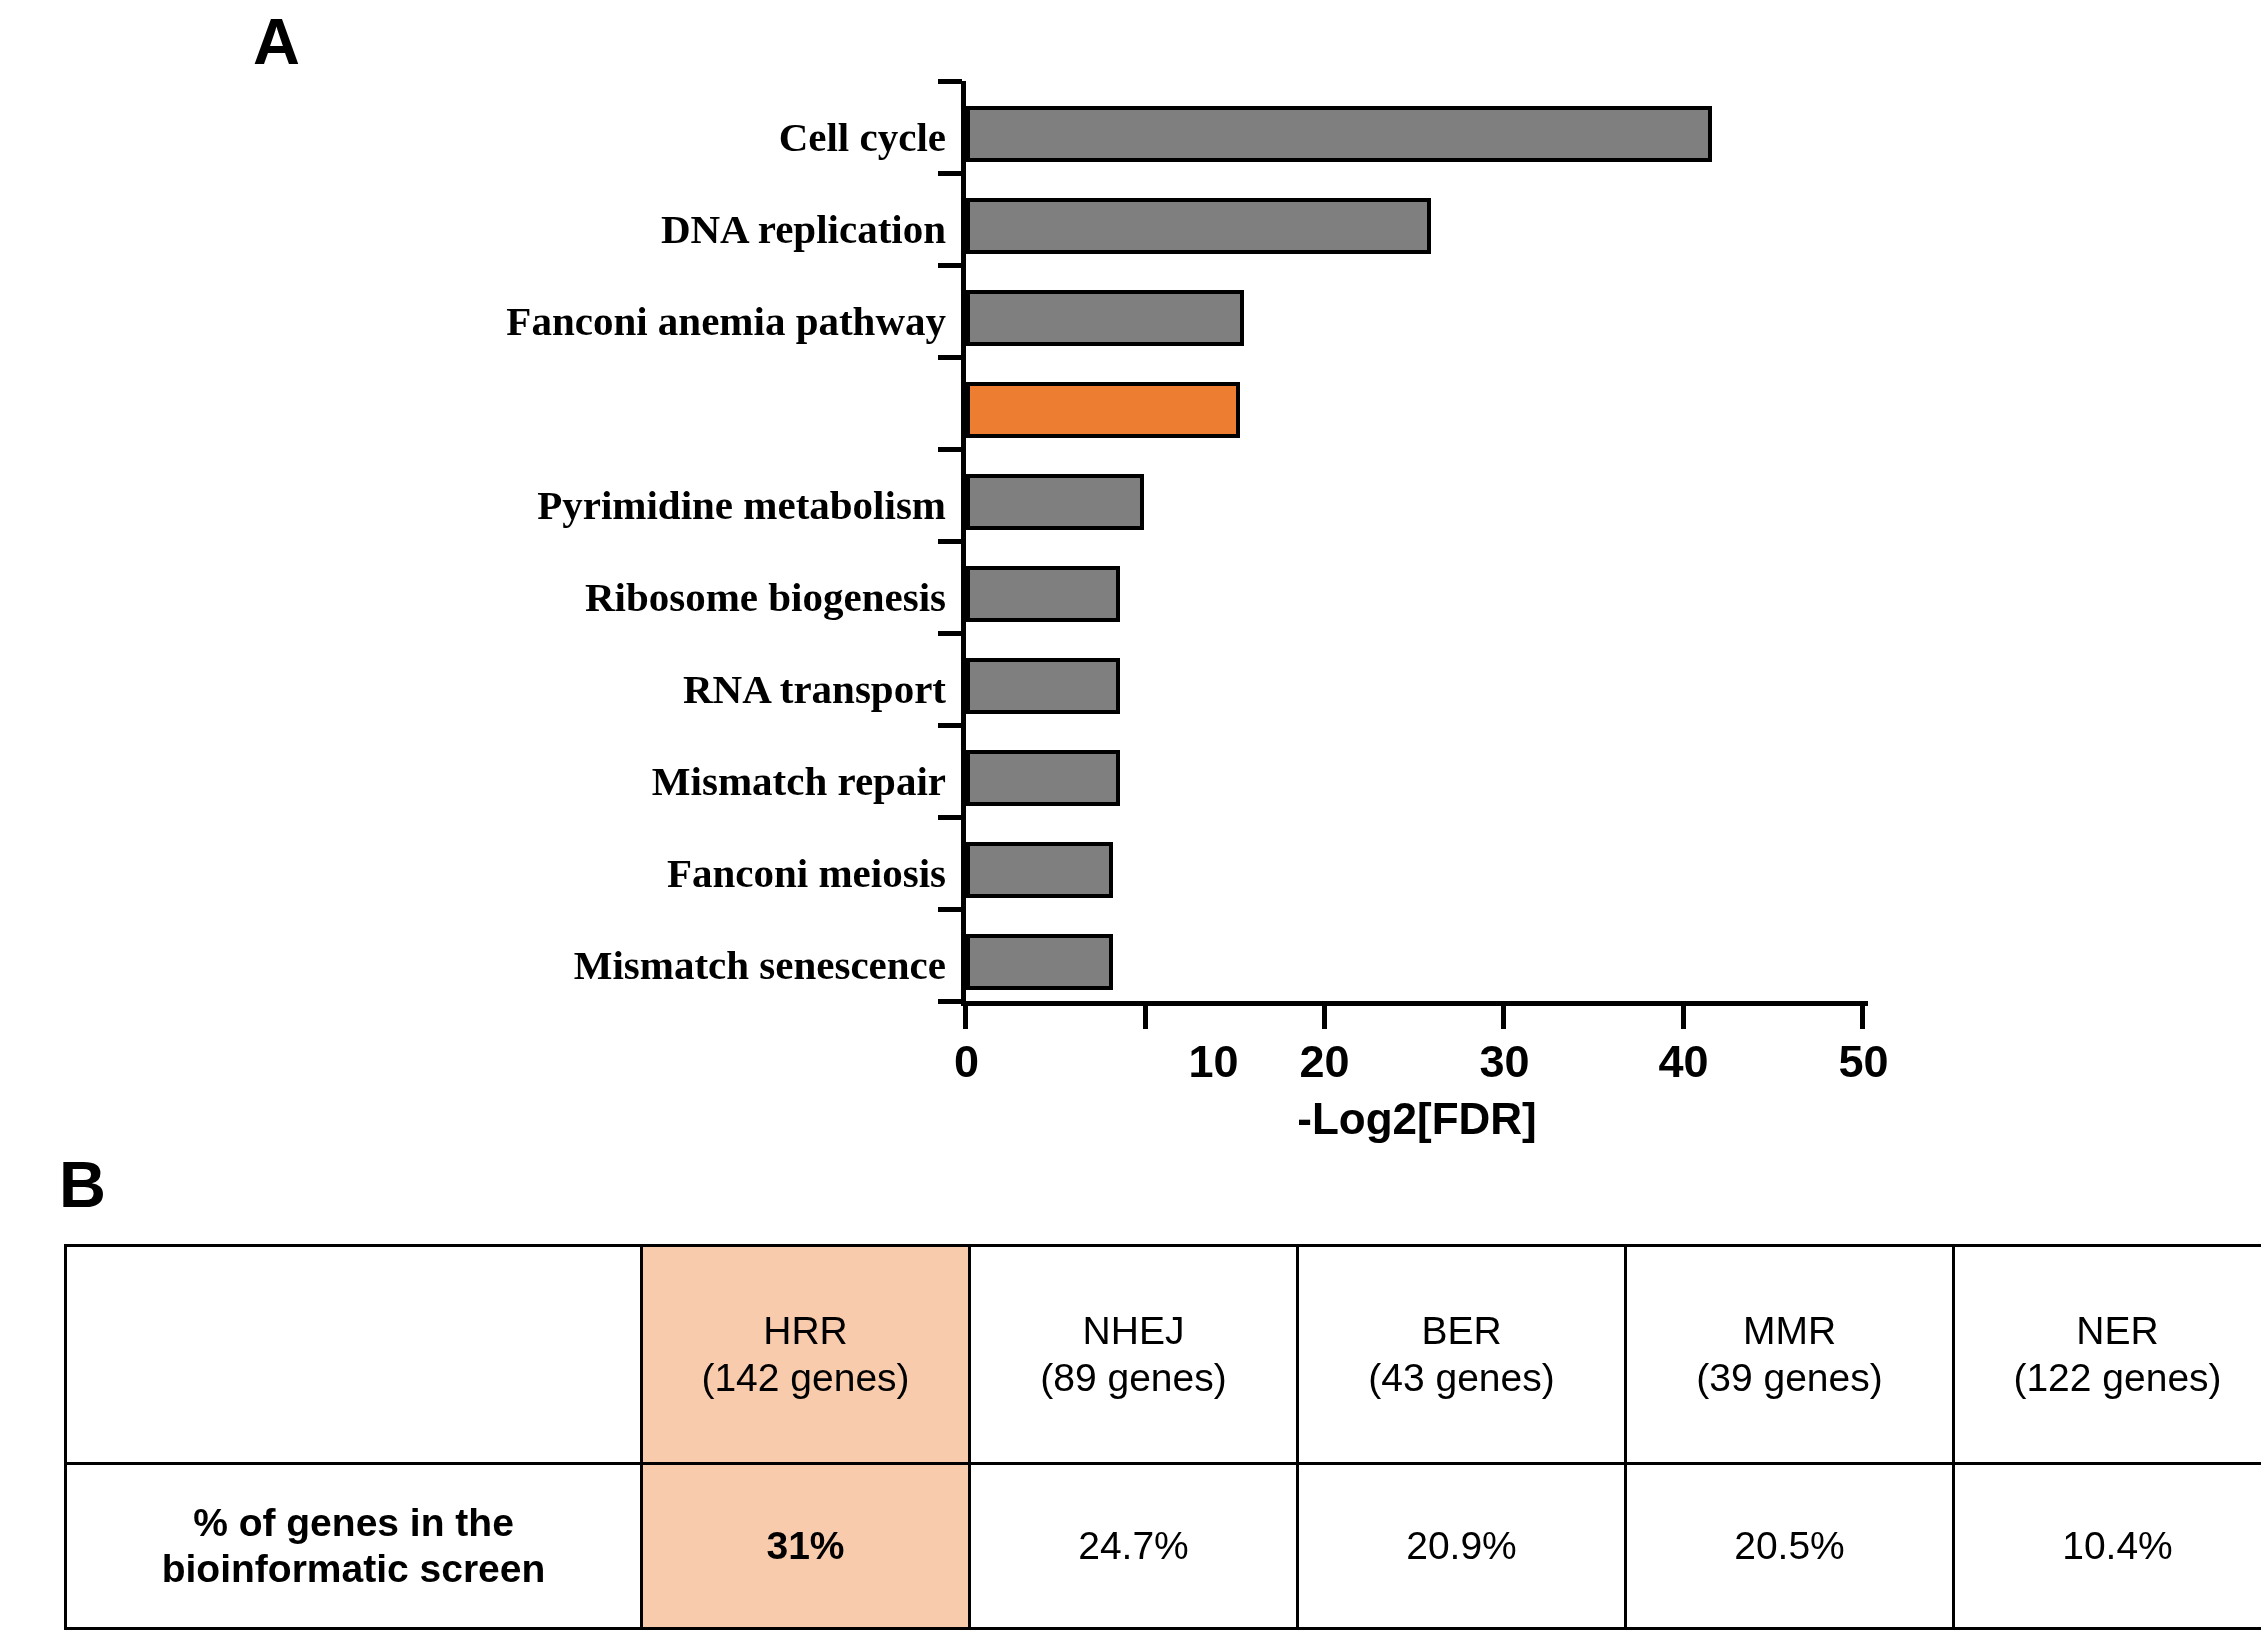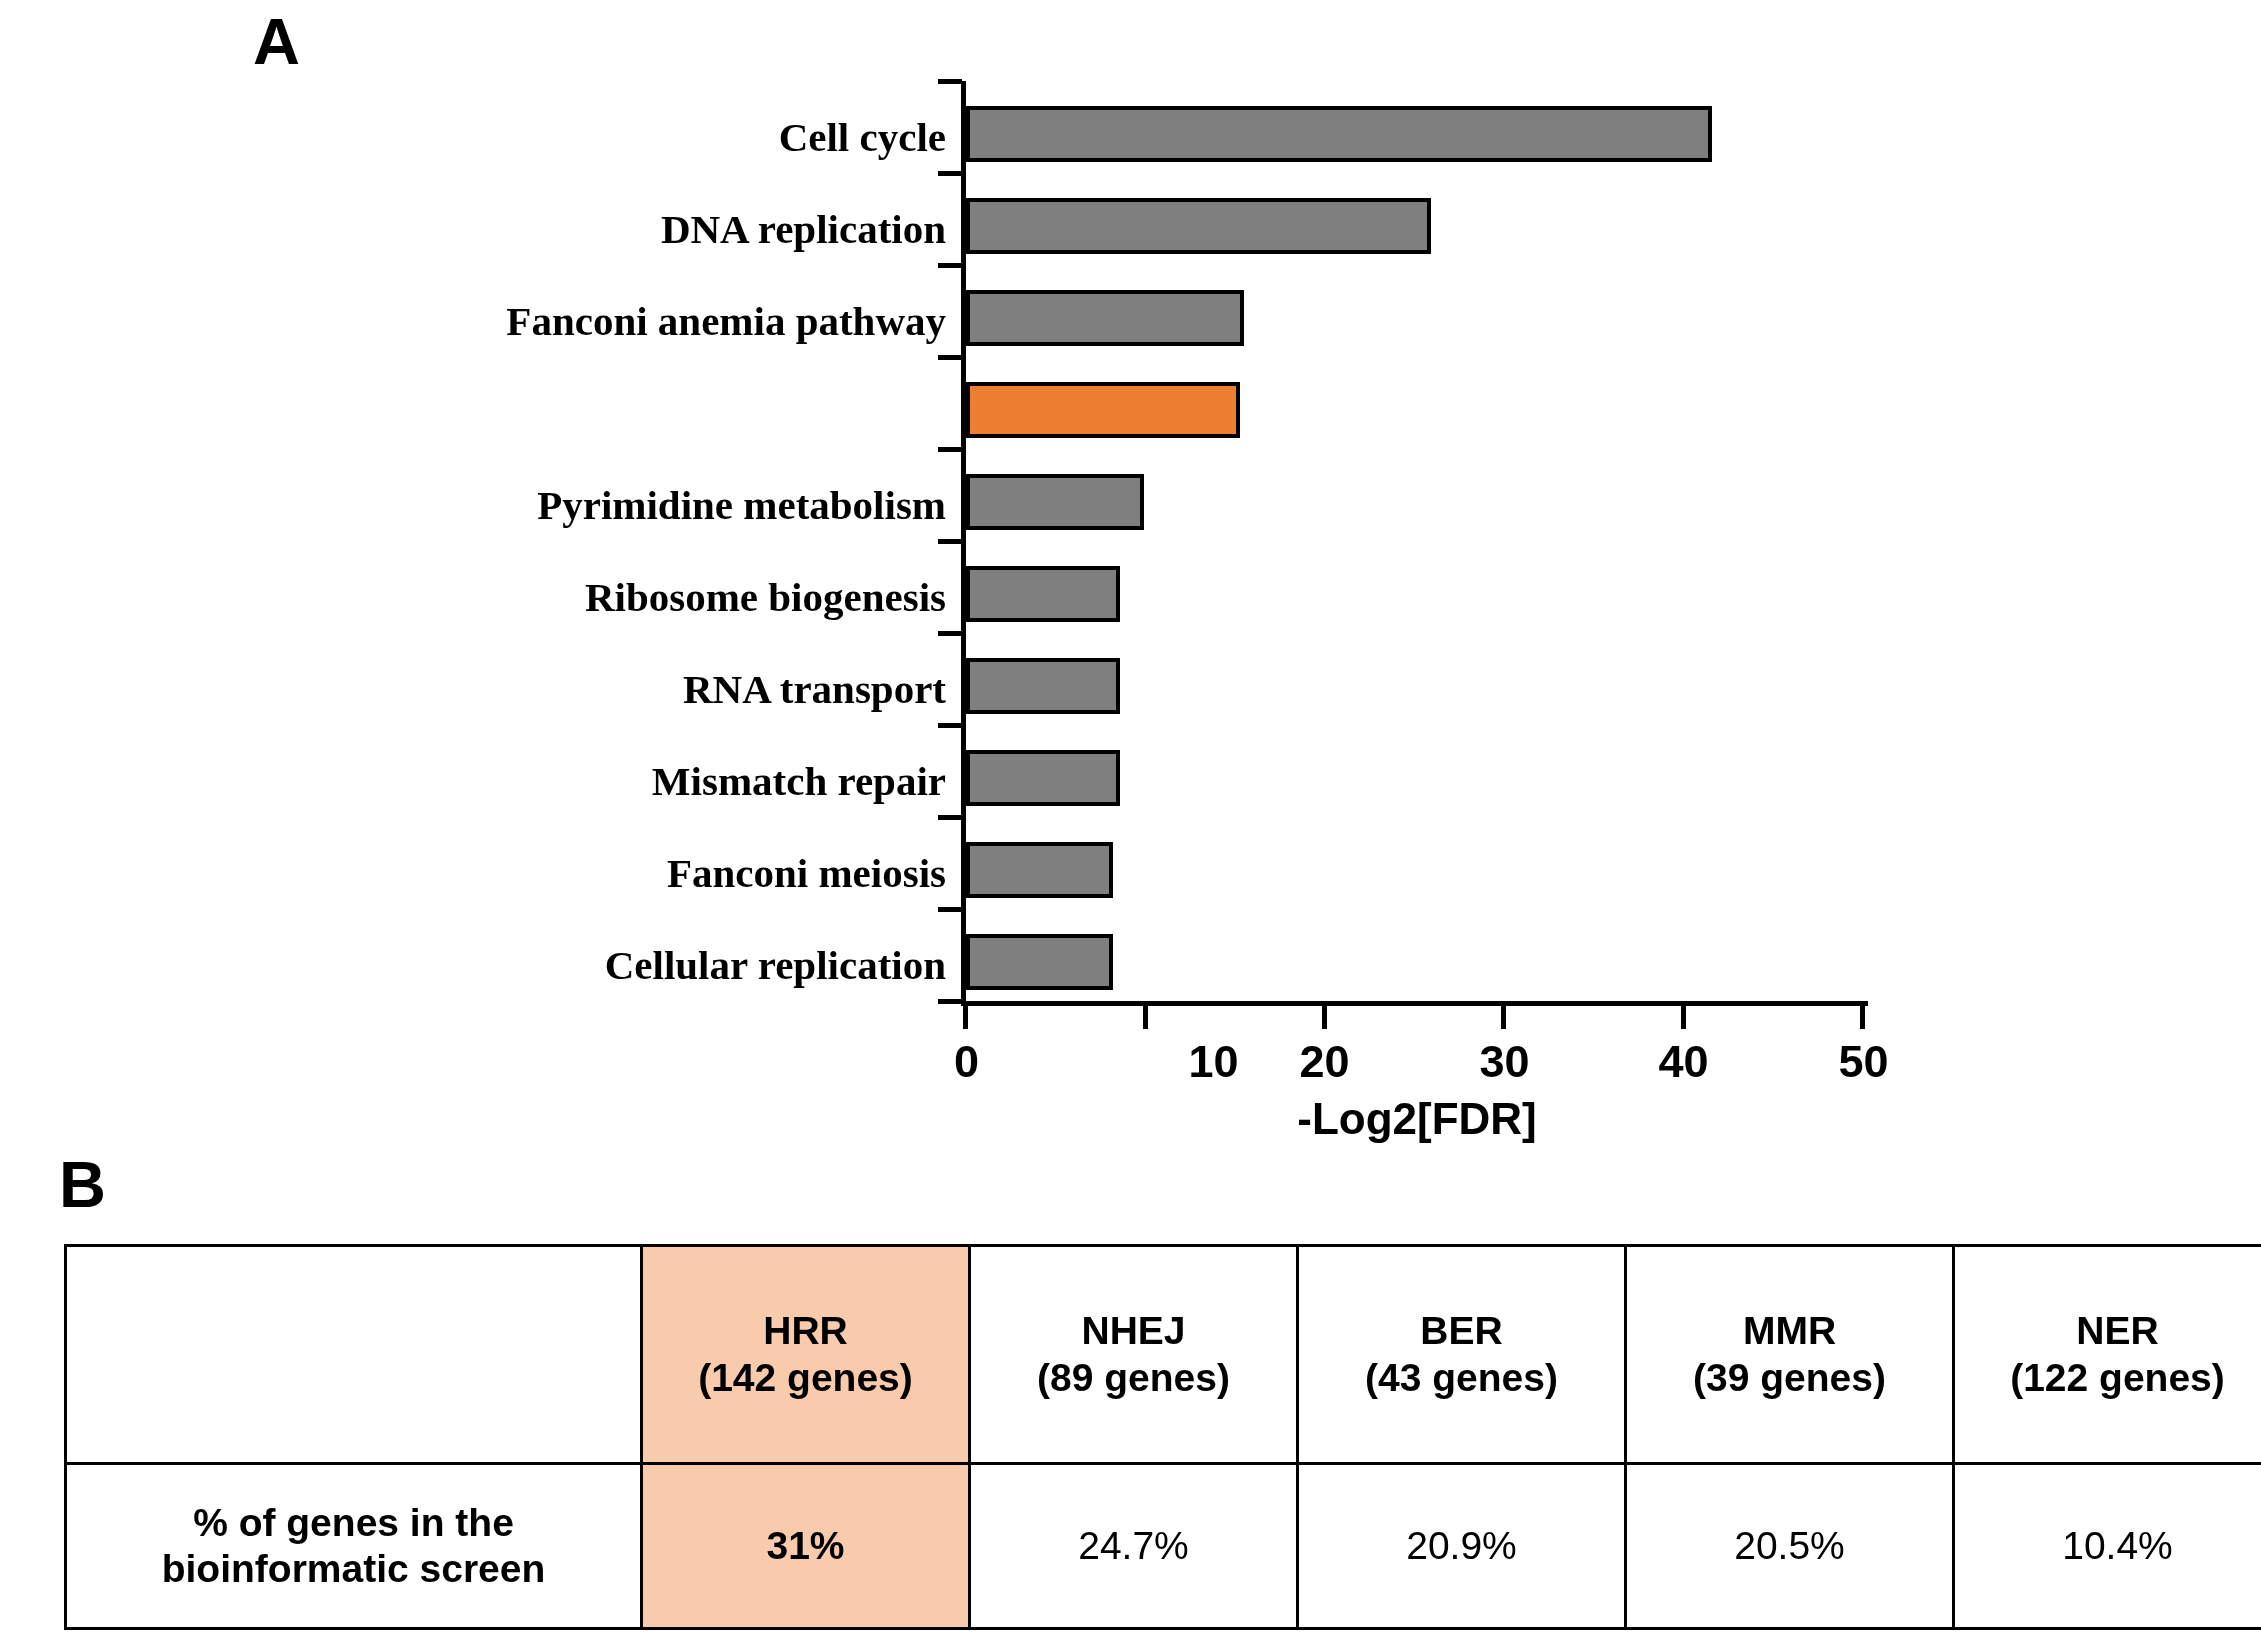--- a/index.html
+++ b/index.html
@@ -148,21 +148,21 @@
   }
   table.data-table td {
     border: 3.8px solid #000000;
     text-align: center;
     vertical-align: middle;
     padding: 0;
     line-height: 1.18;
   }
   td.col-desc   { width: 573px; }
   td.col-val    { width: 325px; }
-  tr.header-row td { height: 215px; font-weight: bold; }
+  tr.header-row td { height: 215px; font-weight: normal; }
   tr.body-row   td { height: 162px; }
   td.hl { background: #f8cbad; }
   td.bold-val { font-weight: bold; }
   td.desc-cell { font-weight: bold; font-size: 39px; }
 </style>
 </head>
 <body>
 
 <div id="panel-a">
 
@@ -216,21 +216,21 @@
           <div class="bar" style="width: 154px;"></div>
         </div>
       </div>
       <div class="chart-row">
         <div class="cat-label">Fanconi meiosis</div>
         <div class="bar-wrap">
           <div class="bar" style="width: 147px;"></div>
         </div>
       </div>
       <div class="chart-row">
-        <div class="cat-label">Cellular replication</div>
+        <div class="cat-label">Mismatch senescence</div>
         <div class="bar-wrap">
           <div class="bar" style="width: 147px;"></div>
         </div>
       </div>
     </div>
 
   <div id="y-axis-line"></div>
   <div id="y-ticks">
       <div class="y-tick" style="top: 79px;"></div>
       <div class="y-tick" style="top: 171px;"></div>

